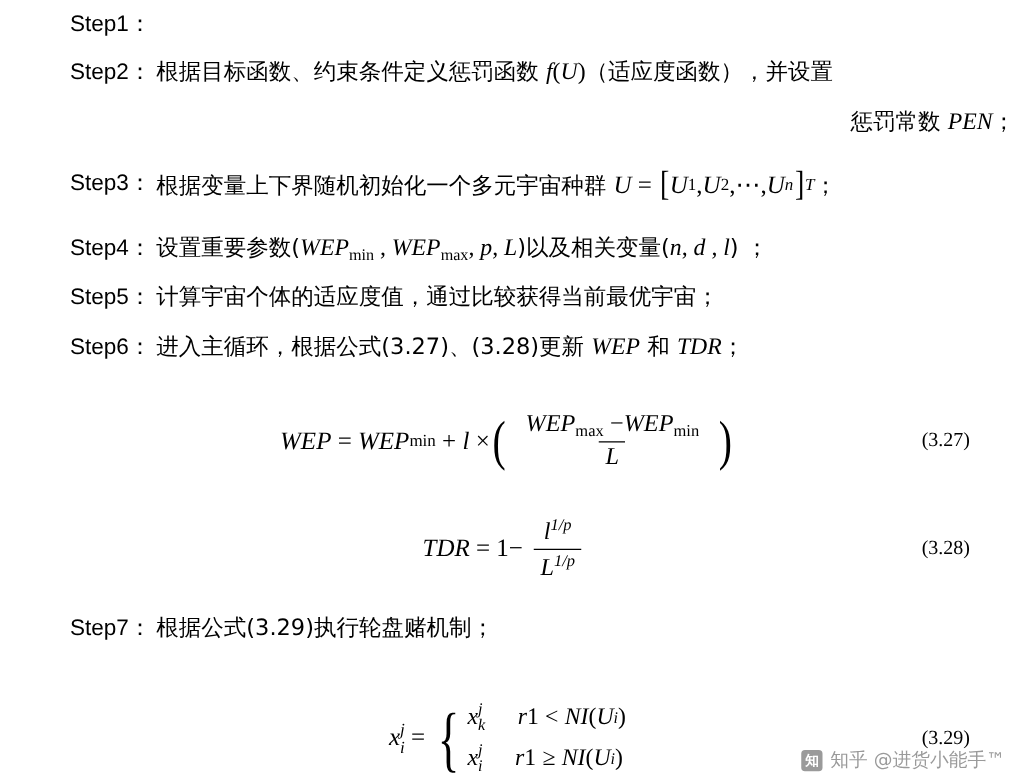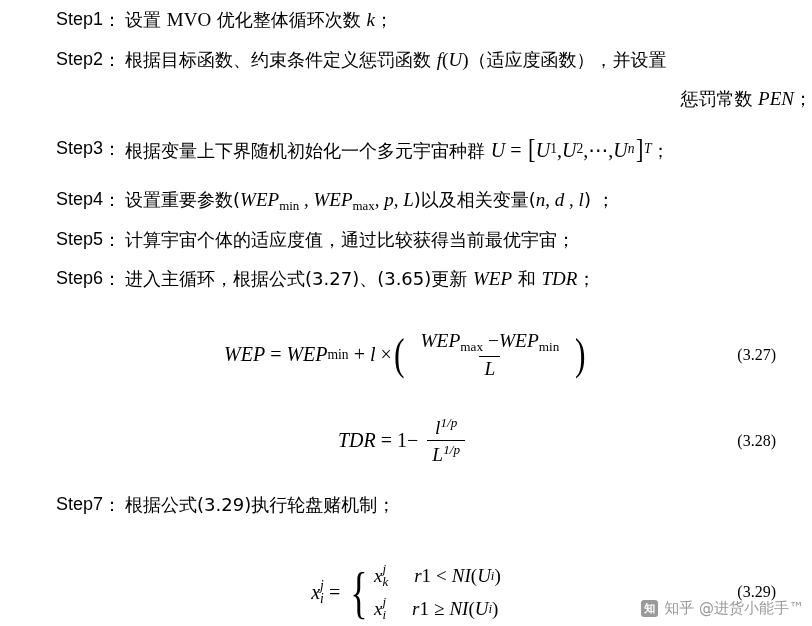--- a/index.html
+++ b/index.html
@@ -180,23 +180,20 @@
 </head>
 <body>
 
 <div class="page">
 
   <div class="spacer-6"></div>
 
   <div class="step-line">
     <span class="step-label">Step1</span>
     <span class="step-colon cn">：</span>
-    <span class="step-body">
-      <span class="cn">设置 </span><span class="mu" style="font-family:'Liberation Serif',serif;">MVO</span><span class="cn"> 优化整体循环次数 </span><span class="mi">k</span><span class="cn">；</span>
-    </span>
   </div>
 
   <div class="step-line">
     <span class="step-label">Step2</span>
     <span class="step-colon cn">：</span>
     <span class="step-body">
       <span class="cn">根据目标函数、约束条件定义惩罚函数 </span><span class="mi">f</span><span class="mu">(</span><span class="mi">U</span><span class="mu">)</span><span class="cn">（适应度函数），并设置</span>
     </span>
   </div>
 
@@ -249,21 +246,21 @@
     <span class="step-colon cn">：</span>
     <span class="step-body">
       <span class="cn">计算宇宙个体的适应度值，通过比较获得当前最优宇宙；</span>
     </span>
   </div>
 
   <div class="step-line">
     <span class="step-label">Step6</span>
     <span class="step-colon cn">：</span>
     <span class="step-body">
-      <span class="cn">进入主循环，根据公式(3.27)、(3.65)更新 </span><span class="mi">WEP</span><span class="cn"> 和 </span><span class="mi">TDR</span><span class="cn">；</span>
+      <span class="cn">进入主循环，根据公式(3.27)、(3.28)更新 </span><span class="mi">WEP</span><span class="cn"> 和 </span><span class="mi">TDR</span><span class="cn">；</span>
     </span>
   </div>
 
   <div class="spacer-14"></div>
 
   <div class="eq-row" style="height:72px;">
     <span class="eq-inline">
       <span class="mi">WEP</span>
         <span class="sp-sm"></span>
         <span class="mu">=</span>

